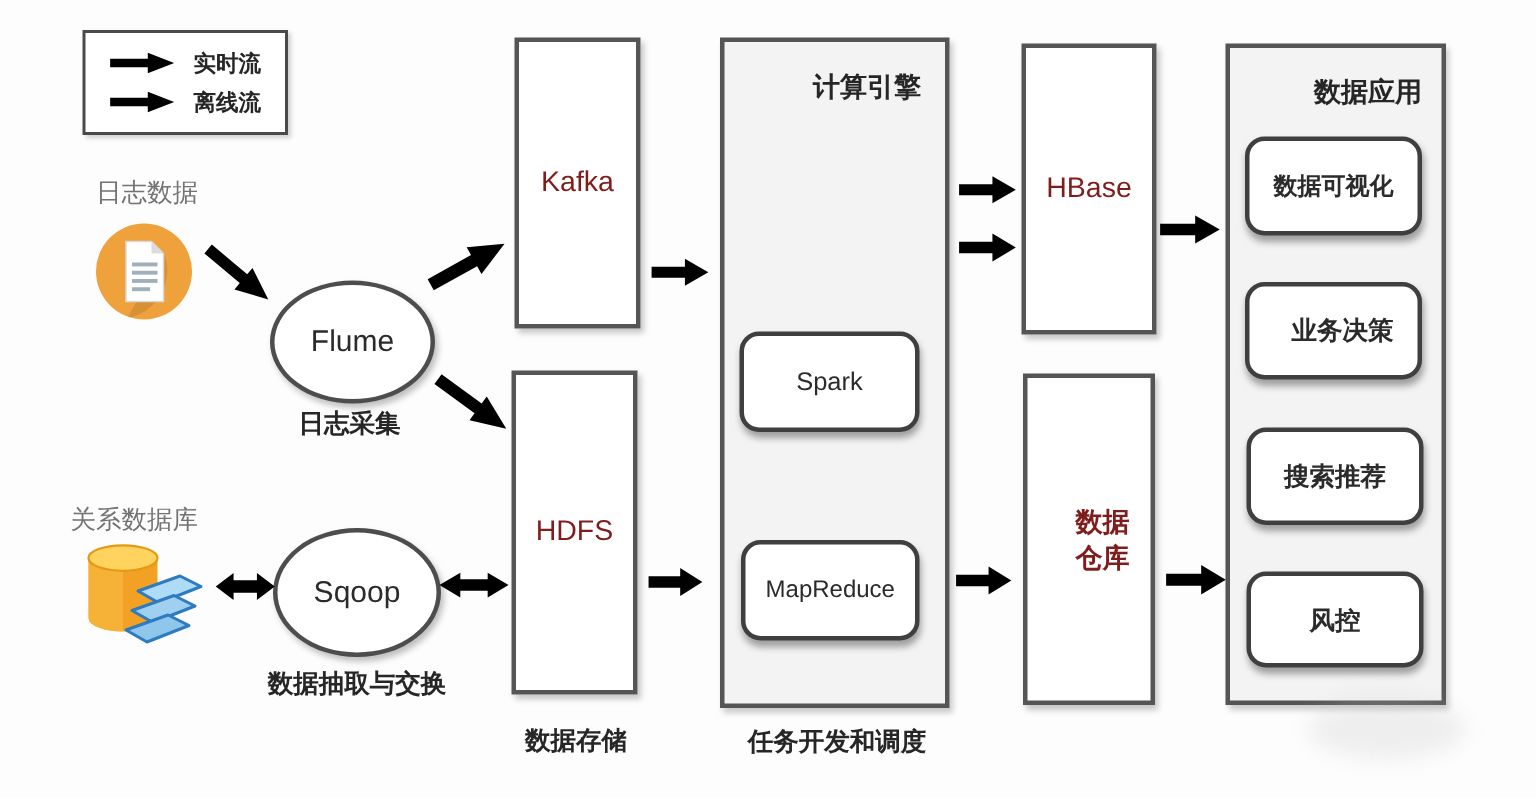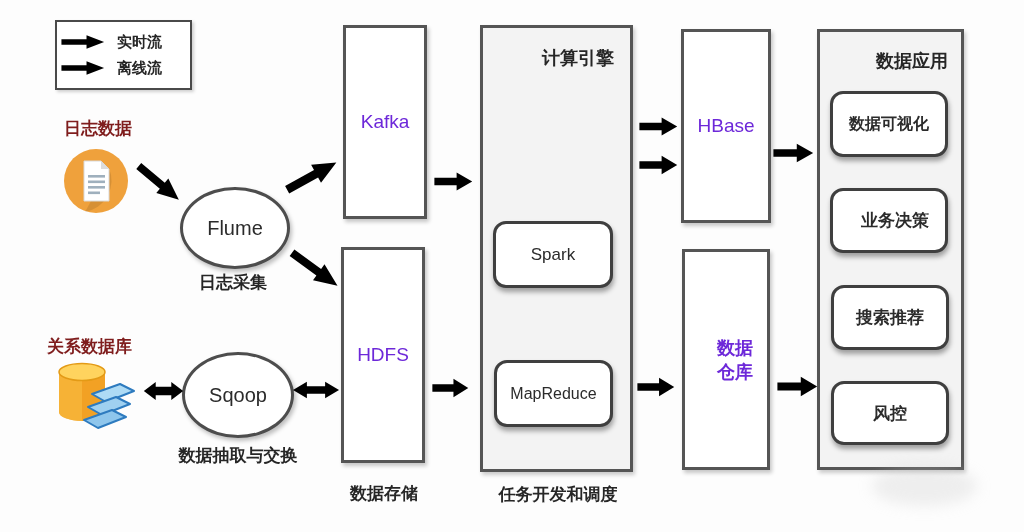--- a/index.html
+++ b/index.html
@@ -5,39 +5,39 @@
   html,body{margin:0;padding:0;background:#fff;}
   .stage{
     position:relative;width:1024px;height:532px;background:#fdfdfd;overflow:hidden;
     font-family:"Liberation Sans","DejaVu Sans",sans-serif;color:#262626;
   }
   .abs{position:absolute;}
   
   .legend{
     left:55px;top:20px;width:137px;height:70px;background:#fff;
     border:2.5px solid #4a4a4a;box-shadow:2px 2px 3px rgba(0,0,0,.18);
-    display:flex;flex-direction:column;justify-content:center;gap:7px;padding-left:4px;box-sizing:border-box;
+    display:flex;flex-direction:column;justify-content:center;gap:7px;padding-left:16px;box-sizing:border-box;
   }
   .legend-row{display:flex;align-items:center;gap:12px;}
   .legend-row svg{width:44px;height:16px;}
   .legend-label{font-size:15px;font-weight:bold;color:#262626;}
   
-  .blue-label{font-size:17px;font-weight:bold;color:#7f1d1d;}
+  .blue-label{font-size:17px;font-weight:normal;color:#737373;}
   
   .ellipse{
     border:3px solid #4d4d4d;border-radius:50%;background:#fff;
     box-shadow:2px 3px 4px rgba(0,0,0,.25);
     display:flex;align-items:center;justify-content:center;
     font-size:20px;color:#2b2b2b;
   }
   
   .rect-node{
     background:#fff;border:3px solid #555;box-shadow:2px 3px 4px rgba(0,0,0,.22);
     display:flex;align-items:center;justify-content:center;
-    font-size:19px;color:#6d28d9;box-sizing:border-box;
+    font-size:19px;color:#7f1d1d;box-sizing:border-box;
   }
   .rect-node.cn{font-size:18px;font-weight:bold;}
   
   .group-box{
     background:#f3f3f3;border:3px solid #555;box-shadow:2px 3px 4px rgba(0,0,0,.2);box-sizing:border-box;
   }
   .group-title{
     position:absolute;left:0;right:0;text-align:center;
     font-size:18px;font-weight:bold;color:#262626;padding-left:43px;
   }

